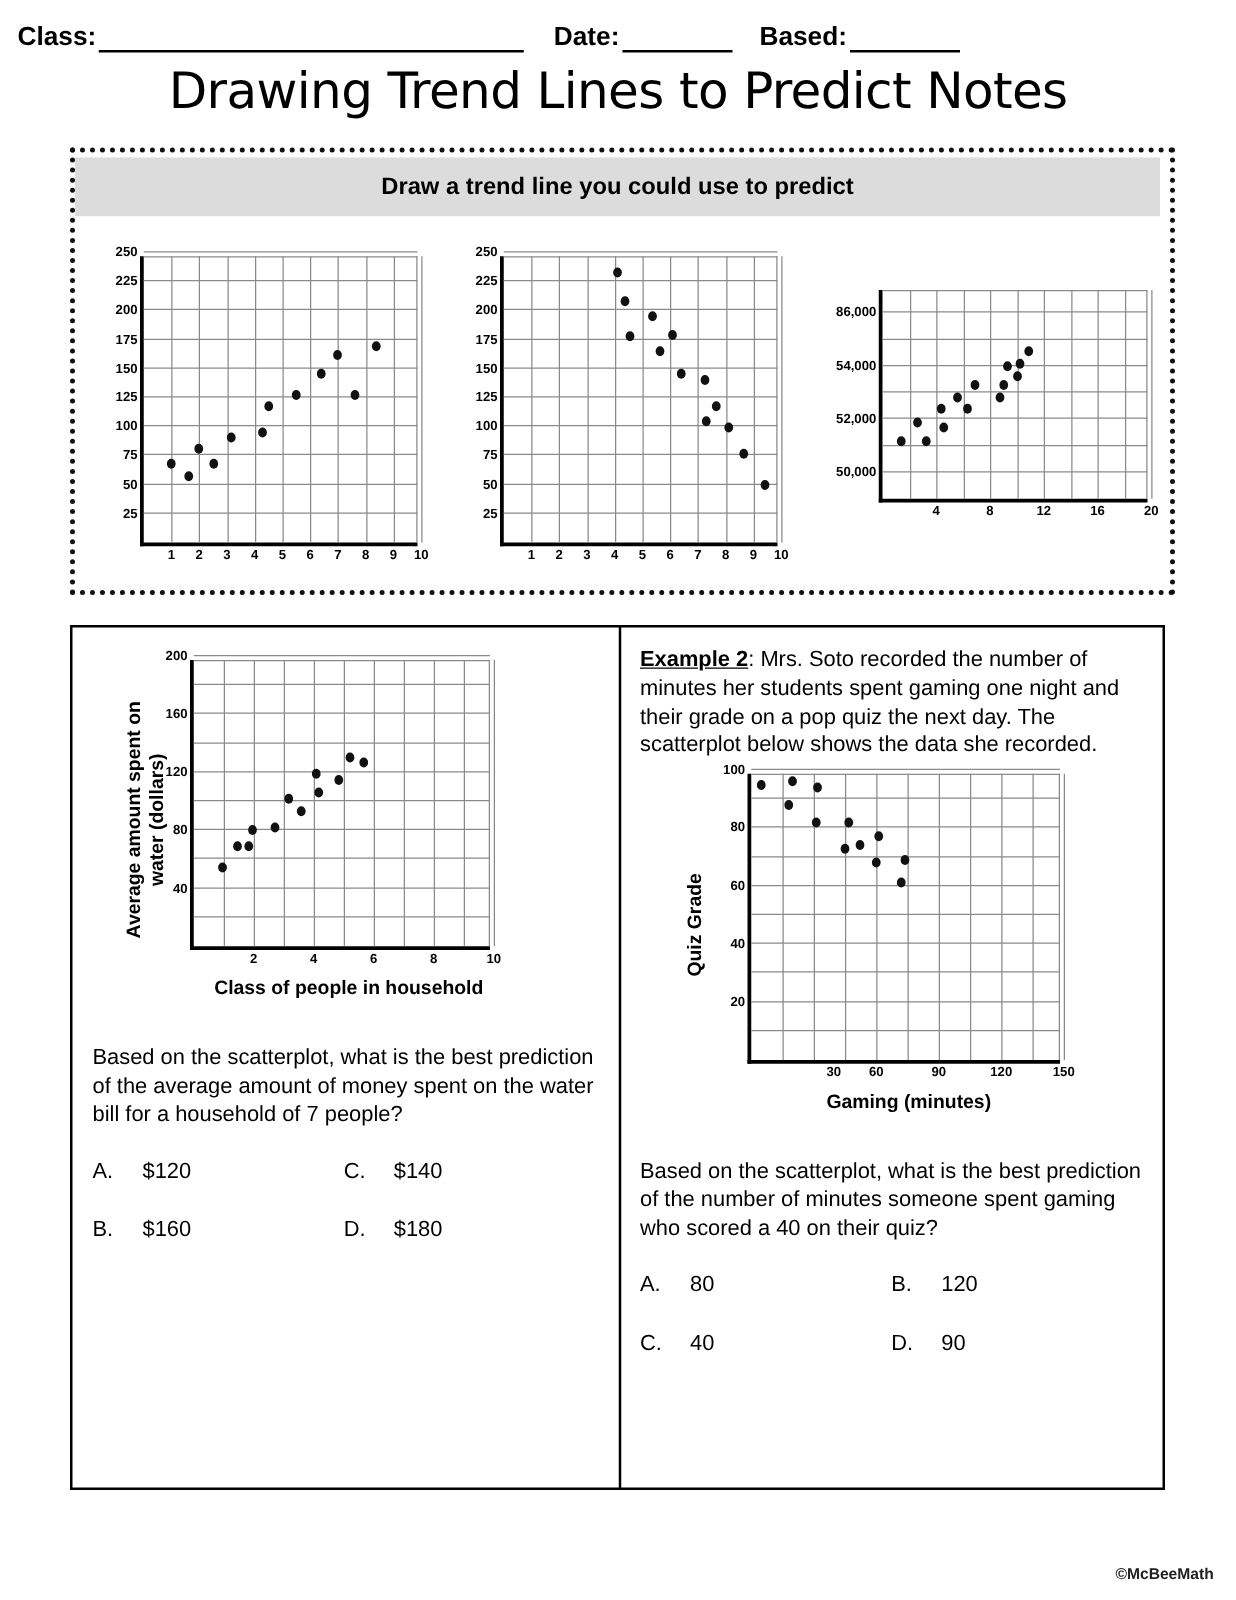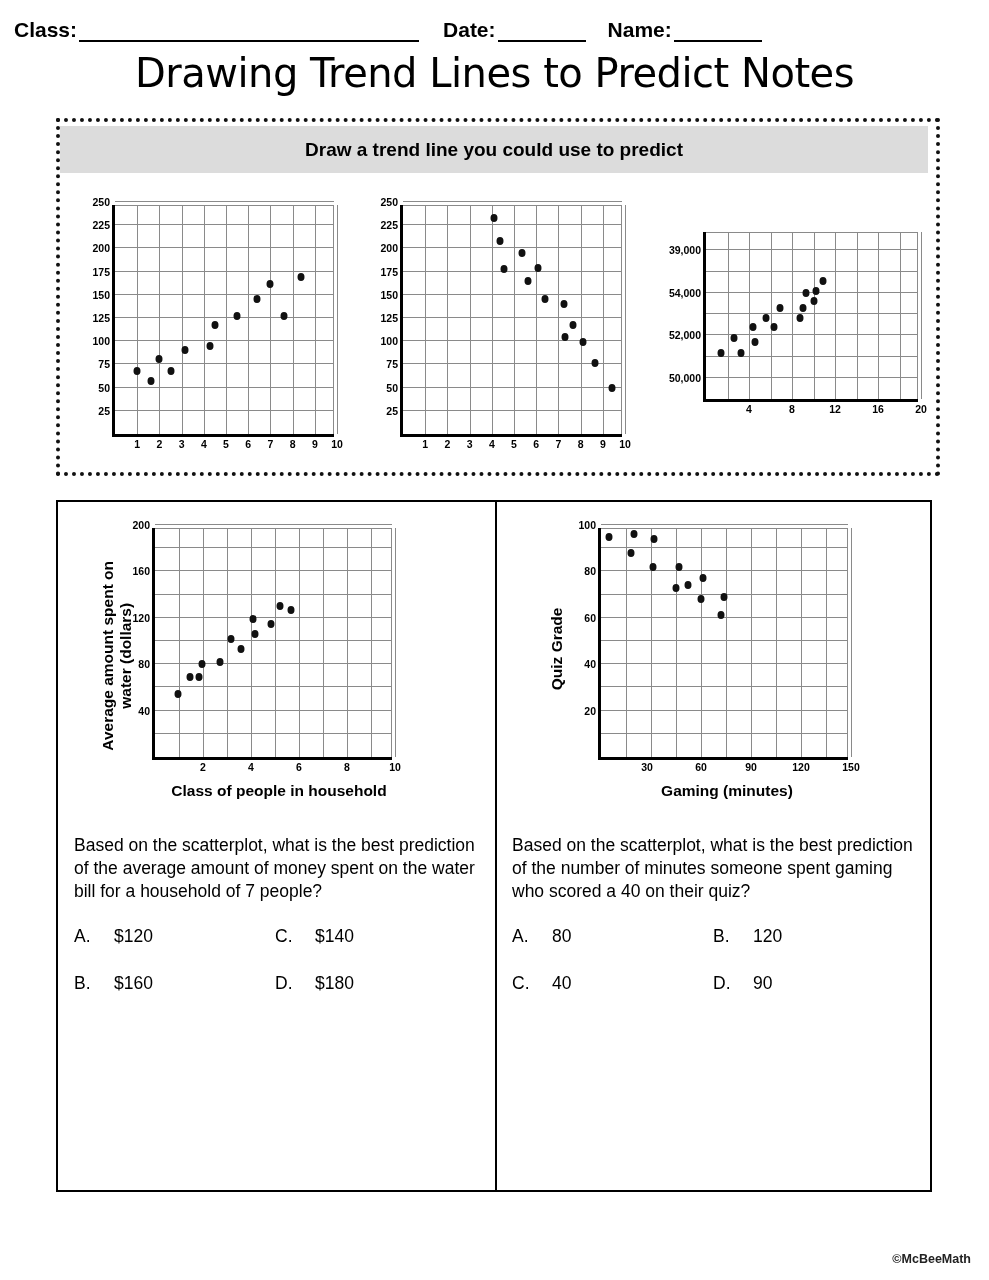--- a/index.html
+++ b/index.html
@@ -71,21 +71,21 @@
 
 <div class="page">
 
   <div class="idrow">
     <span class="idlabel">Class:</span>
     <span class="rule name"></span>
     <span class="gap-lg"></span>
     <span class="idlabel">Date:</span>
     <span class="rule date"></span>
     <span class="gap-md"></span>
-    <span class="idlabel">Name:</span>
+    <span class="idlabel">Based:</span>
     <span class="rule class"></span>
   </div>
 
   <div class="title">Drawing Trend Lines to Predict Notes</div>
 
   <div class="dotbox"></div>
   <div class="banner">
     <span>Draw a trend line you could use to predict</span>
   </div>
 
@@ -245,21 +245,21 @@
         <div class="dot" style="left: 74.175px; bottom: 91.375px;"></div>
         <div class="dot" style="left: 93.525px; bottom: 80.75px;"></div>
         <div class="dot" style="left: 96.75px; bottom: 91.375px;"></div>
         <div class="dot" style="left: 99.975px; bottom: 106.25px;"></div>
         <div class="dot" style="left: 107.5px; bottom: 97.75px;"></div>
         <div class="dot" style="left: 109.65px; bottom: 108.375px;"></div>
         <div class="dot" style="left: 117.175px; bottom: 117.938px;"></div>
         <div class="ytick" style="bottom: 21.25px;">50,000</div>
         <div class="ytick" style="bottom: 63.75px;">52,000</div>
         <div class="ytick" style="bottom: 106.25px;">54,000</div>
-        <div class="ytick" style="bottom: 148.75px;">39,000</div>
+        <div class="ytick" style="bottom: 148.75px;">86,000</div>
         <div class="xtick" style="left: 43px;">4</div>
         <div class="xtick" style="left: 86px;">8</div>
         <div class="xtick" style="left: 129px;">12</div>
         <div class="xtick" style="left: 172px;">16</div>
         <div class="xtick" style="left: 215px;">20</div>
       </div>
   </div>
 
   <div class="exbox"></div>
   <div class="exdivider"></div>
@@ -339,20 +339,23 @@
         <span>$160</span>
       </div>
       <div class="choice">
         <span class="ltr">D.</span>
         <span>$180</span>
       </div>
     </div>
   </div>
 
   <div class="col right">
+    <div class="extext">
+      <span class="exlabel">Example 2</span><span>: Mrs. Soto recorded the number of minutes her students spent gaming one night and their grade on a pop quiz the next day. The scatterplot below shows the data she recorded.</span>
+    </div>
 
     <div class="chartholder">
       <div class="plot" id="e2" style="left:86px;top:8px;width:260px;height:244px;">
         <div class="plotarea" style="left:0;top:0;width:250px;height:232px;">
             <div class="gridwrap">
               <div class="gl glh" style="bottom: 23.2px;"></div>
               <div class="gl glh" style="bottom: 46.4px;"></div>
               <div class="gl glh" style="bottom: 69.6px;"></div>
               <div class="gl glh" style="bottom: 92.8px;"></div>
               <div class="gl glh" style="bottom: 116px;"></div>
@@ -384,21 +387,21 @@
             <div class="dot" style="left: 86.6667px; bottom: 171.68px;"></div>
             <div class="dot" style="left: 100px; bottom: 157.76px;"></div>
             <div class="dot" style="left: 101.667px; bottom: 178.64px;"></div>
             <div class="dot" style="left: 120px; bottom: 141.52px;"></div>
             <div class="dot" style="left: 123.333px; bottom: 160.08px;"></div>
             <div class="ytick" style="bottom: 46.4px;">20</div>
             <div class="ytick" style="bottom: 92.8px;">40</div>
             <div class="ytick" style="bottom: 139.2px;">60</div>
             <div class="ytick" style="bottom: 185.6px;">80</div>
             <div class="ytick" style="bottom: 232px;">100</div>
-            <div class="xtick" style="left: 46px;">30</div>
+            <div class="xtick" style="left: 66px;">30</div>
             <div class="xtick" style="left: 100px;">60</div>
             <div class="xtick" style="left: 150px;">90</div>
             <div class="xtick" style="left: 200px;">120</div>
             <div class="xtick" style="left: 250px;">150</div>
           </div>
       </div>
       <div class="ylabel" id="e2ylab" style="left:-35px;top:120px;width:160px;transform:rotate(-90deg);">Quiz Grade</div>
       <div class="xlabel" id="e2xlab" style="left:90px;top:262px;width:250px;">Gaming (minutes)</div>
     </div>
 

